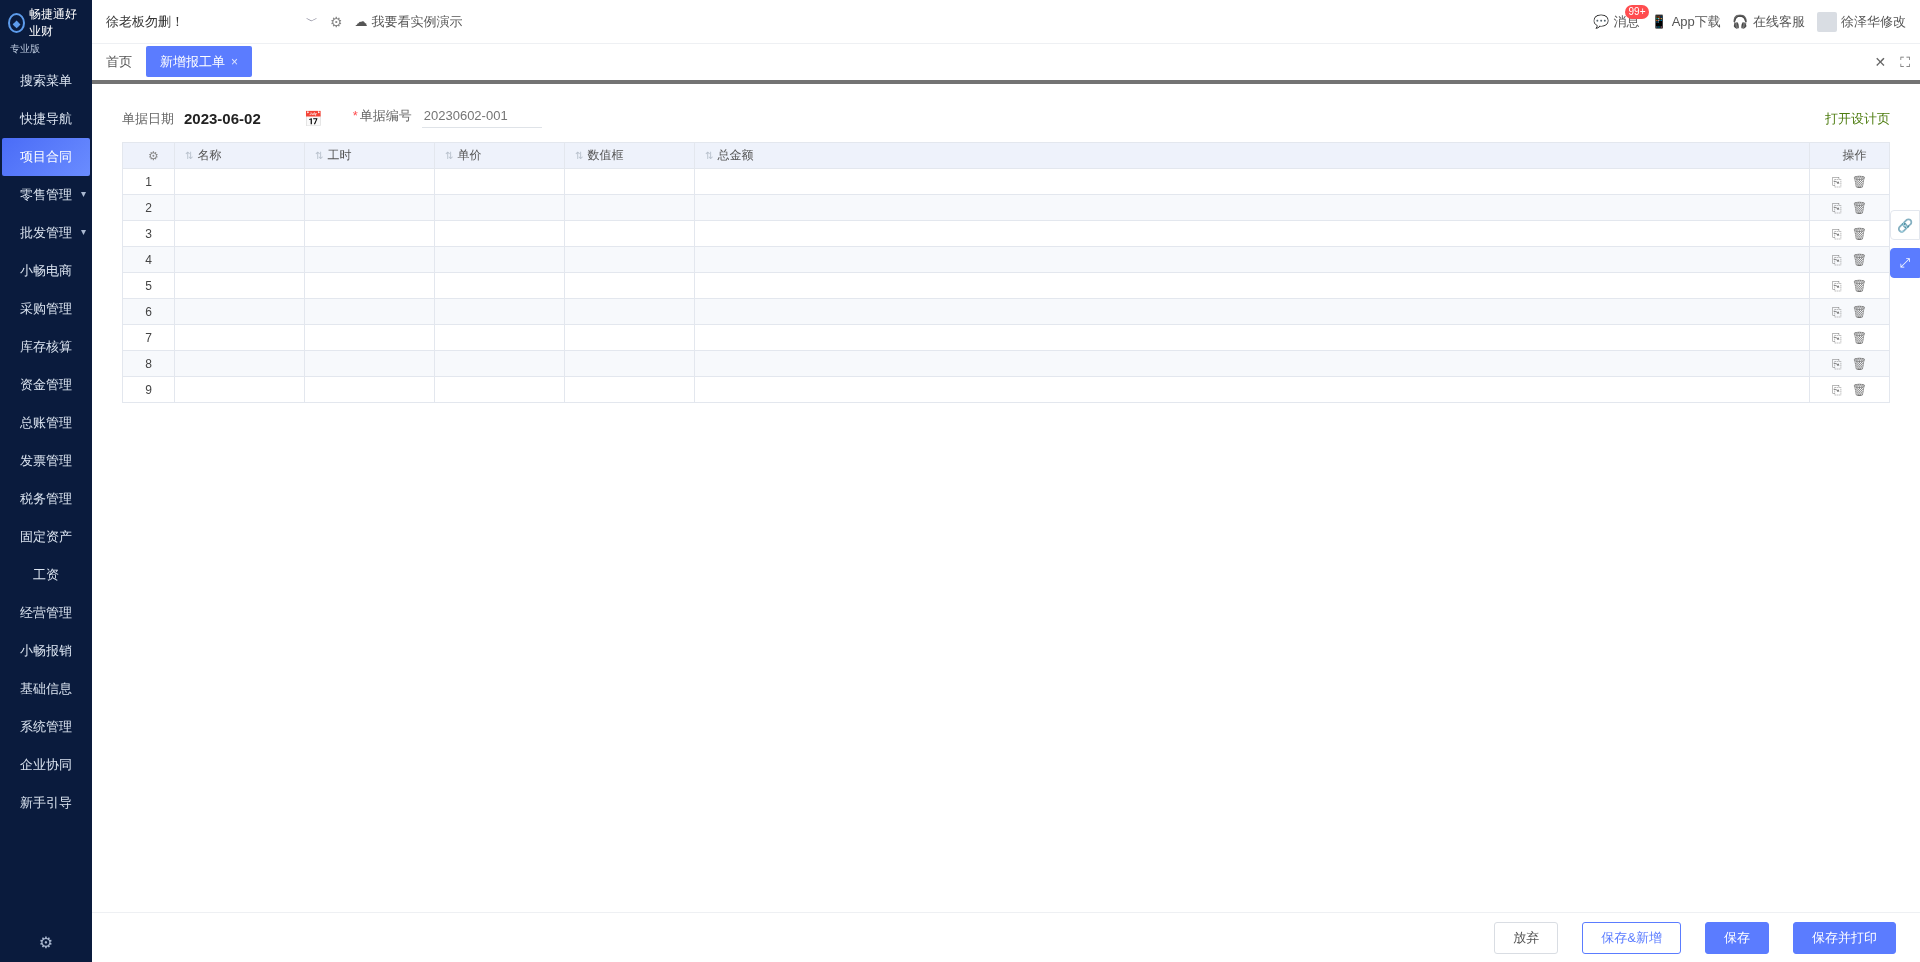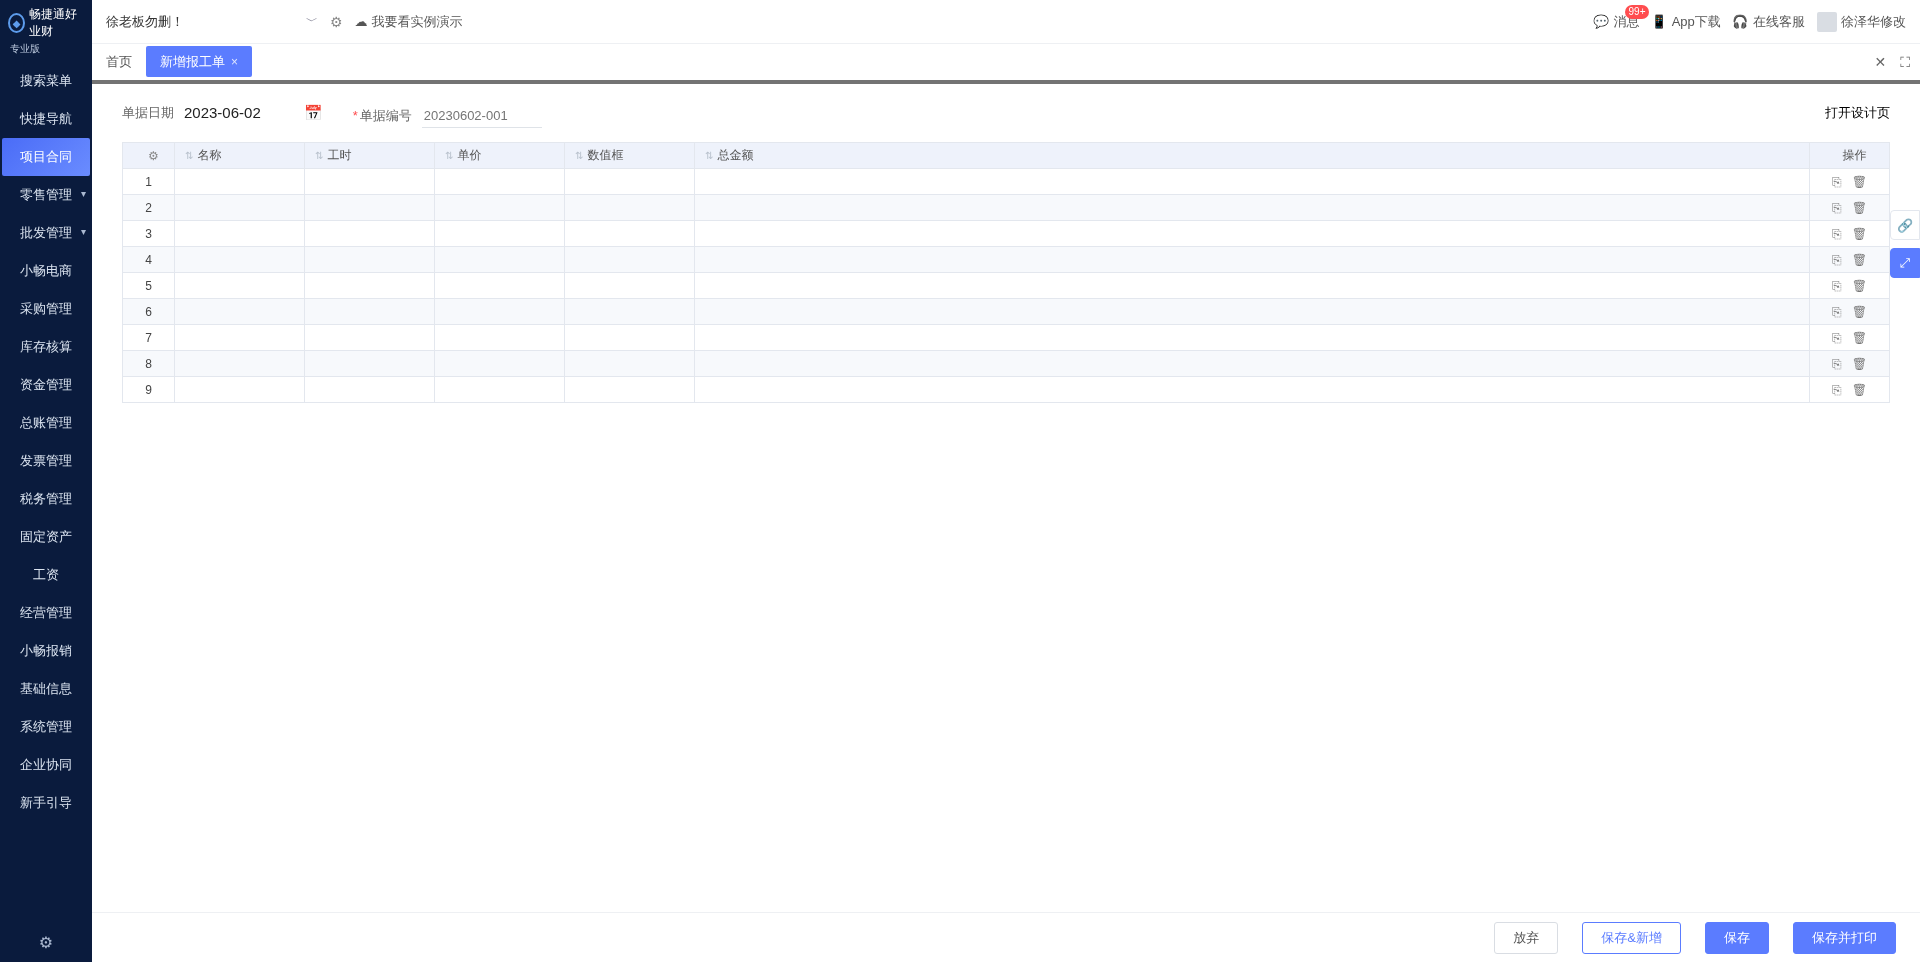--- a/index.html
+++ b/index.html
@@ -34,28 +34,28 @@
 
 
 .tabrow { height:40px; border-bottom:4px solid #737373; display:flex; align-items:center; position:relative;}
 .tab { padding:8px 14px; font-size:13px; color:#555; cursor:pointer; position:relative;}
 .tab.active { background:#5b7cff; color:#fff; border-radius:2px;}
 .tab .close { margin-left:6px; font-size:12px; cursor:pointer; opacity:.8;}
 .tabrow-right { position:absolute; right:10px; display:flex; gap:14px; align-items:center;}
 .tabrow-right span { color:#666; cursor:pointer; font-size:14px;}
 
 
-.formrow { padding:20px 30px 14px; display:flex; align-items:flex-start; gap:30px;}
+.formrow { padding:20px 30px 14px; display:flex; align-items:flex-end; gap:30px;}
 .field { display:flex; align-items:center; gap:10px; font-size:13px;}
 .field-label { color:#666; }
 .req { color:#ff4d4f; margin-right:2px;}
-.date-input { border:none; border-bottom:1px solid transparent; font-size:15px; font-weight:400; color:#222; width:110px;}
+.date-input { border:none; border-bottom:1px solid transparent; font-size:15px; font-weight:700; color:#222; width:110px;}
 .cal-icon { color:#5b7cff; cursor:pointer; font-size:15px;}
 .code-input { border:none; border-bottom:1px solid #dfe3e8; color:#701a75; font-size:13px; padding:4px 2px; width:120px;}
-.design-link { margin-left:auto; color:#000000; font-size:13px; cursor:pointer;}
+.design-link { margin-left:auto; color:#4d7c0f; font-size:13px; cursor:pointer;}
 
 
 .table-wrap { padding:0 30px; }
 table { width:100%; border-collapse:collapse; table-layout:fixed;}
 th, td { border:1px solid #e3e7ee; height:26px; font-size:12px;}
 thead th { background:#eef2fb; color:#555; font-weight:normal; text-align:left; padding-left:10px; position:relative;}
 thead th .sort { color:#b8c0cc; font-size:10px; margin-right:4px;}
 tbody td { padding:0 6px; color:#444;}
 tbody tr:nth-child(even) td { background:#f7f9fc;}
 .col-idx { width:52px; text-align:center;}

